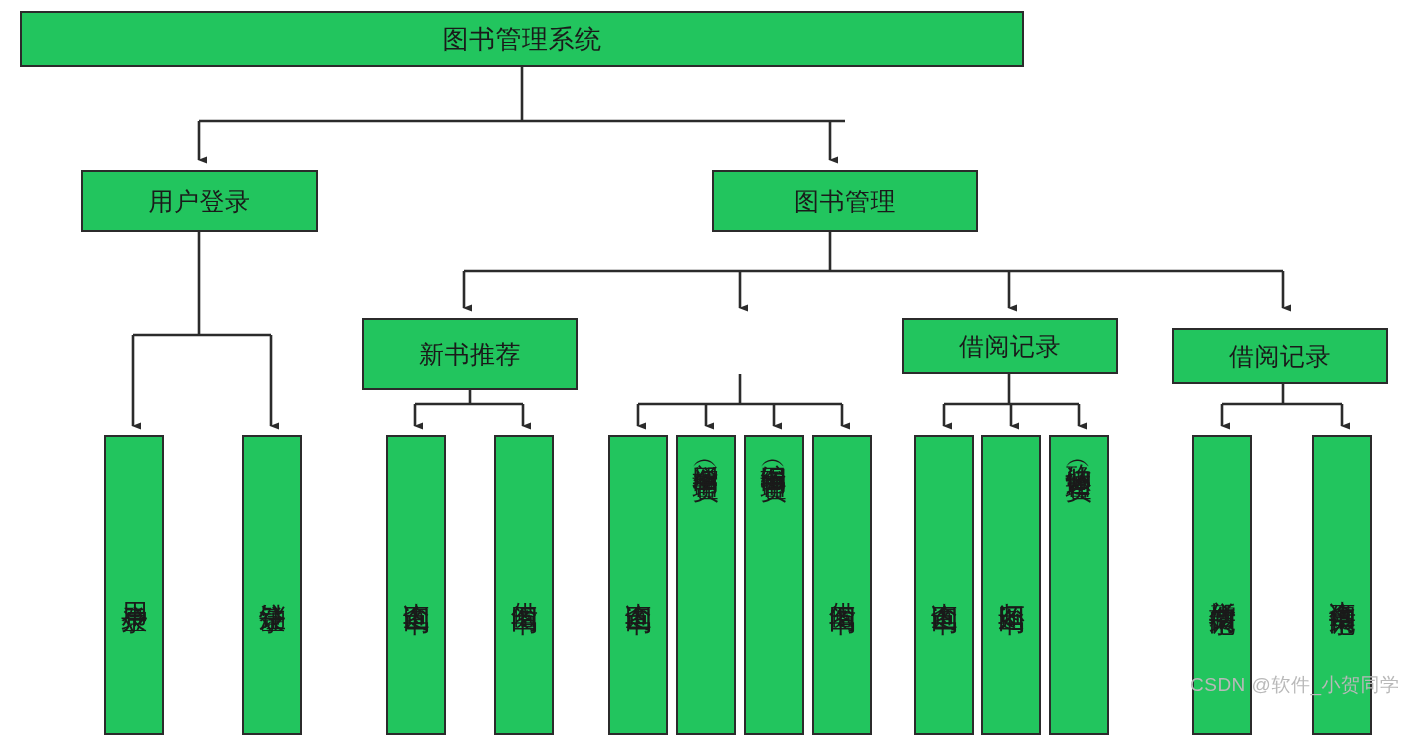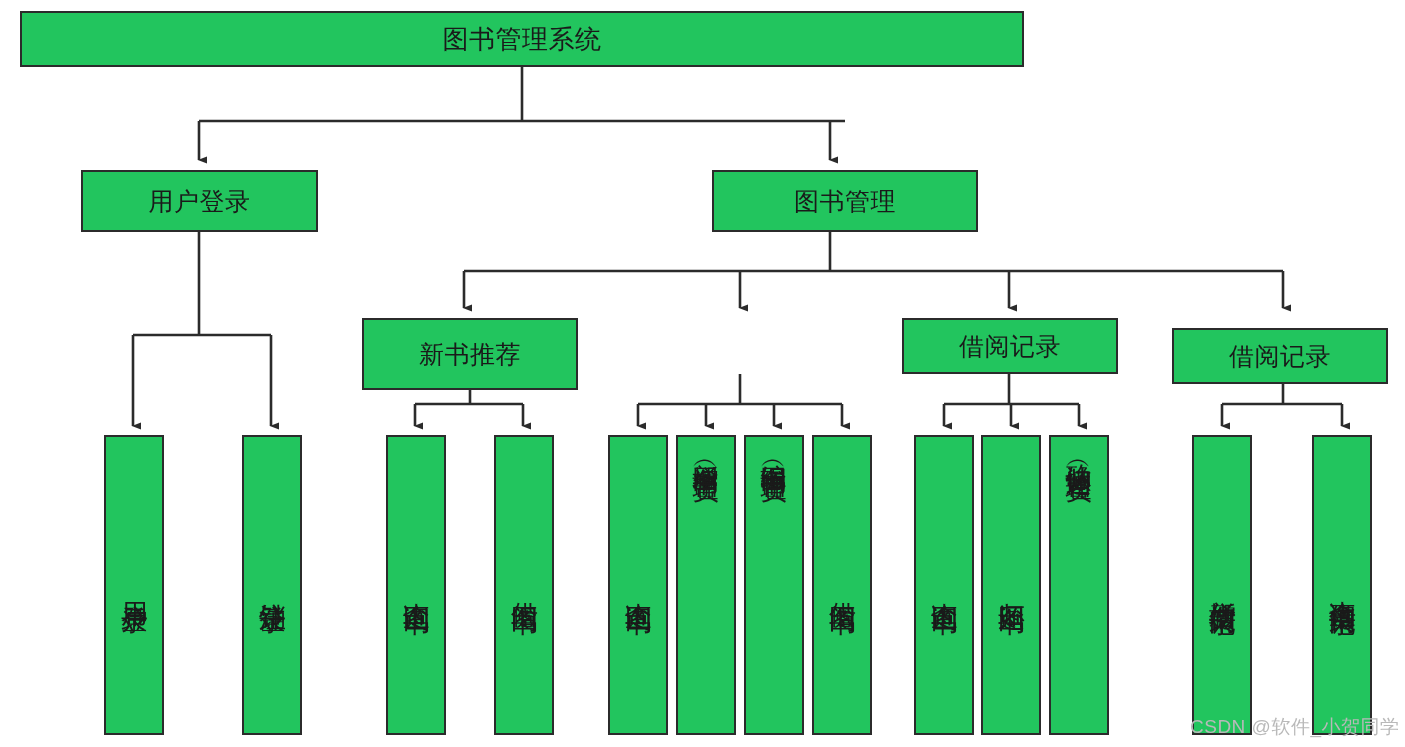--- a/index.html
+++ b/index.html
@@ -68,21 +68,21 @@
   .node.vert.tall-text .node-label {
     font-size: 26px;
   }
   .node.vert.center-text {
     align-items: center;
     padding-top: 0;
   }
   .watermark {
     position: absolute;
     left: 1190px;
-    top: 714px;
+    top: 672px;
     font-size: 19px;
     color: #b9b9b9;
     white-space: nowrap;
     z-index: 5;
     letter-spacing: 0.5px;
   }
 </style>
 </head>
 <body>
 

